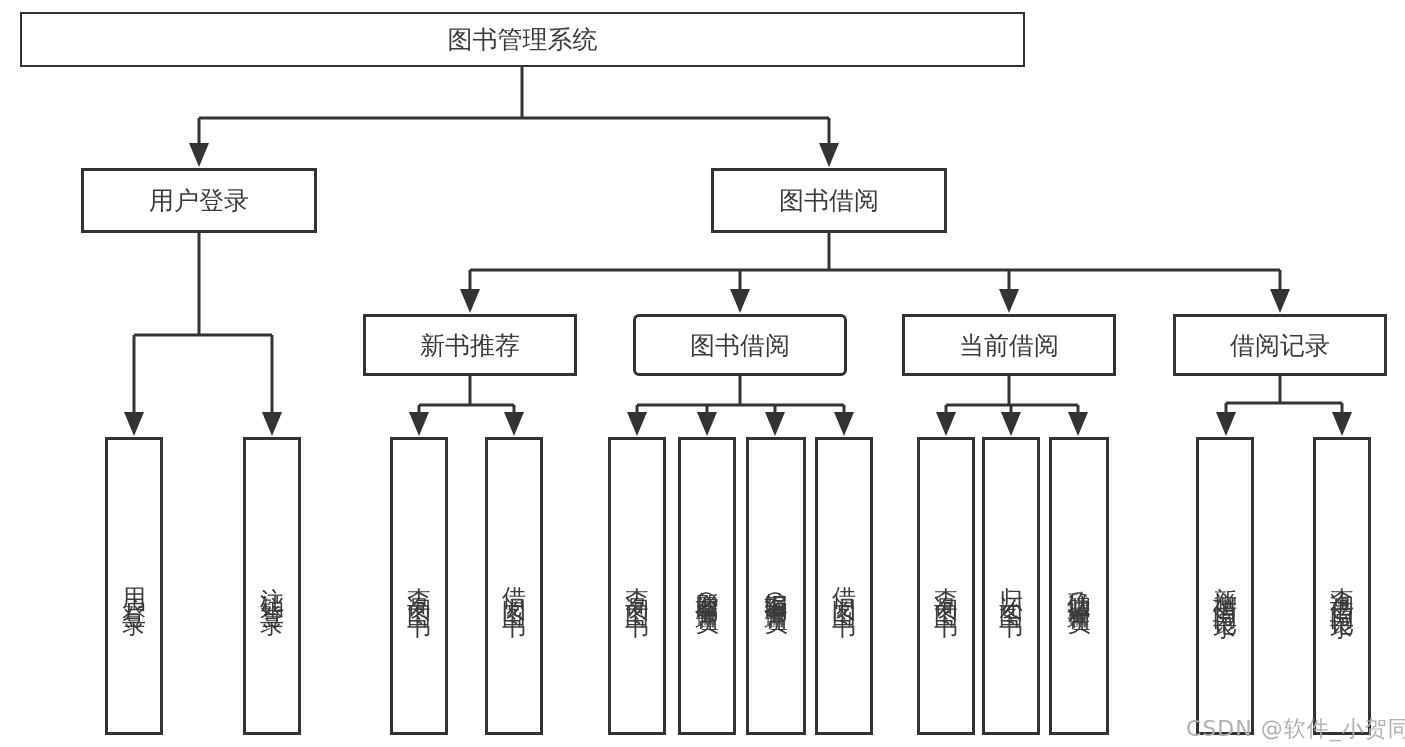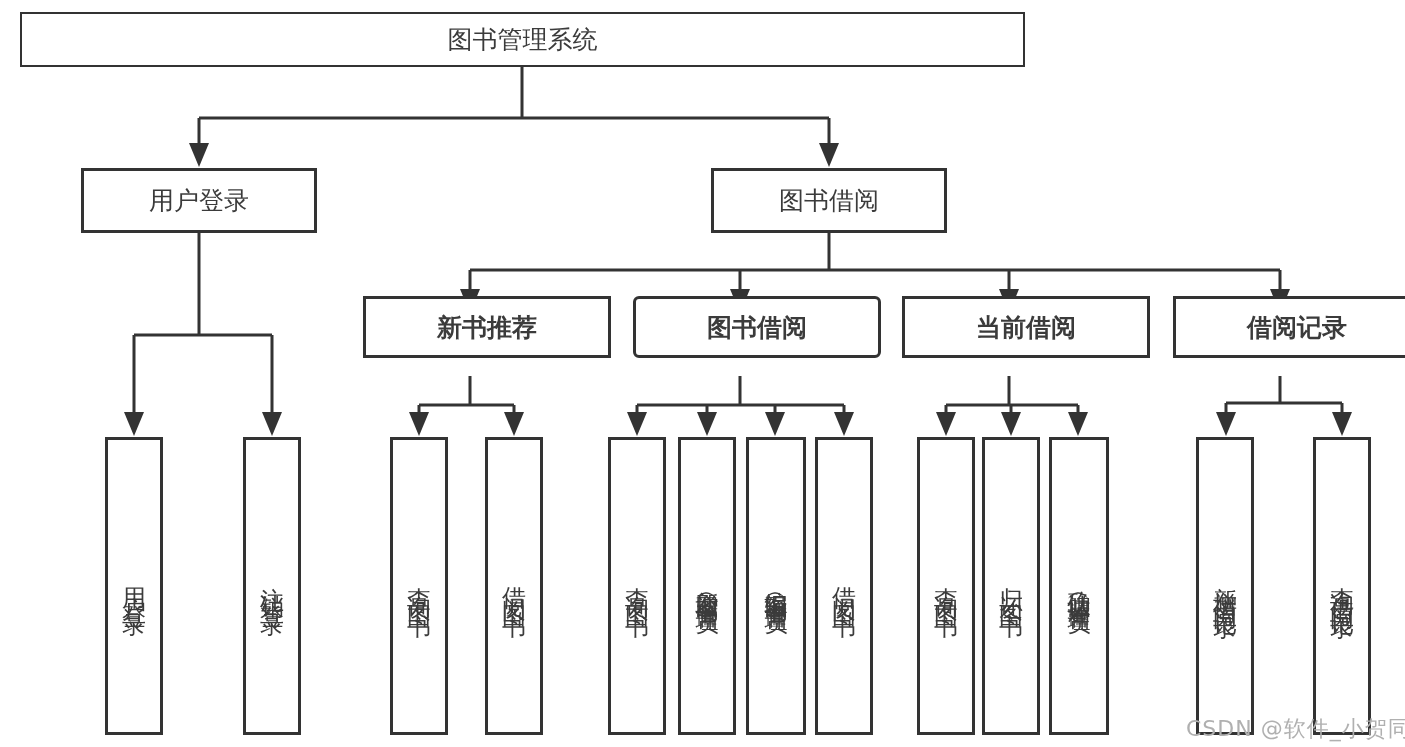--- a/index.html
+++ b/index.html
@@ -18,21 +18,21 @@
     border:3px solid #333333;
     display:flex;align-items:center;justify-content:center;
     color:#3b3b3b;
     z-index:2;
     text-align:center;
   }
   .root{left:20px;top:12px;width:1005px;height:55px;border-width:2px;font-size:25px;}
   .l2{top:168px;width:236px;height:65px;font-size:25px;}
   .l2.user-login{left:81px;}
   .l2.book-mgmt{left:711px;}
-  .l3{top:296px;width:248px;height:62px;font-size:25px;font-weight:bold;}
+  .l3{top:314px;width:214px;height:62px;font-size:25px;}
   .l3.nb{left:363px;}
   .l3.bb{left:633px;border-radius:6px;}
   .l3.cb{left:902px;}
   .l3.br{left:1173px;}
   .leaf{top:437px;width:58px;height:298px;}
   .vtext{
     writing-mode:vertical-lr;
     text-orientation:mixed;
     font-size:24px;
     line-height:1;

